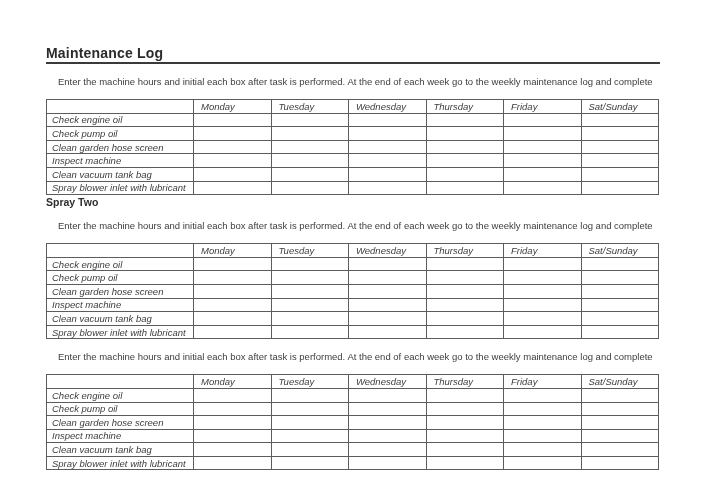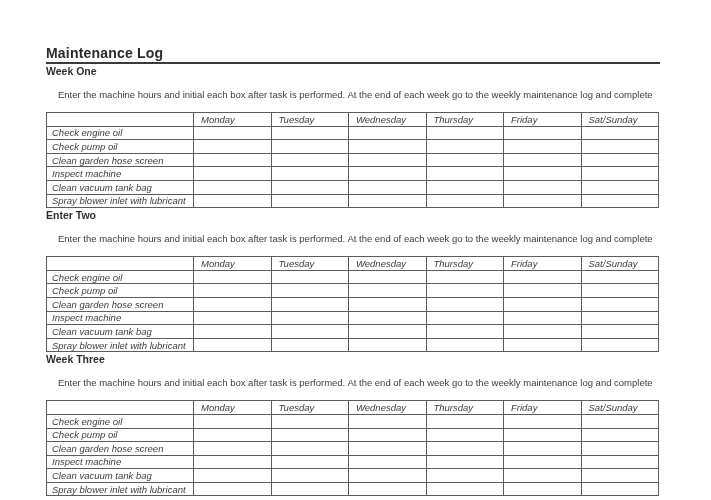--- a/index.html
+++ b/index.html
@@ -74,21 +74,20 @@
   }
   .log-table th.day-header { padding-left: 7px; }
 </style>
 </head>
 <body>
 
 <div class="page">
   <h1 class="doc-title">Maintenance Log</h1>
   <div id="sections">
   <section class="week-section">
-    <h2 class="week-heading">Week One</h2>
     <p class="instruction">Enter the machine hours and initial each box after task is performed. At the end of each week go to the weekly maintenance log and complete</p>
     <table class="log-table">
       <colgroup>
         <col class="col-task">
         <col class="col-day">
             <col class="col-day">
             <col class="col-day">
         <col class="col-day">
             <col class="col-day">
             <col class="col-day">
@@ -157,21 +156,21 @@
               <td></td>
               <td></td>
               <td></td>
               <td></td>
             </tr>
           </tbody>
     </table>
   </section>
 
   <section class="week-section">
-    <h2 class="week-heading">Enter Two</h2>
+    <h2 class="week-heading">Spray Two</h2>
     <p class="instruction">Enter the machine hours and initial each box after task is performed. At the end of each week go to the weekly maintenance log and complete</p>
     <table class="log-table">
       <colgroup>
         <col class="col-task">
         <col class="col-day">
             <col class="col-day">
             <col class="col-day">
         <col class="col-day">
             <col class="col-day">
             <col class="col-day">
@@ -240,21 +239,20 @@
               <td></td>
               <td></td>
               <td></td>
               <td></td>
             </tr>
           </tbody>
     </table>
   </section>
 
   <section class="week-section">
-    <h2 class="week-heading">Week Three</h2>
     <p class="instruction">Enter the machine hours and initial each box after task is performed. At the end of each week go to the weekly maintenance log and complete</p>
     <table class="log-table">
       <colgroup>
         <col class="col-task">
         <col class="col-day">
             <col class="col-day">
             <col class="col-day">
         <col class="col-day">
             <col class="col-day">
             <col class="col-day">

